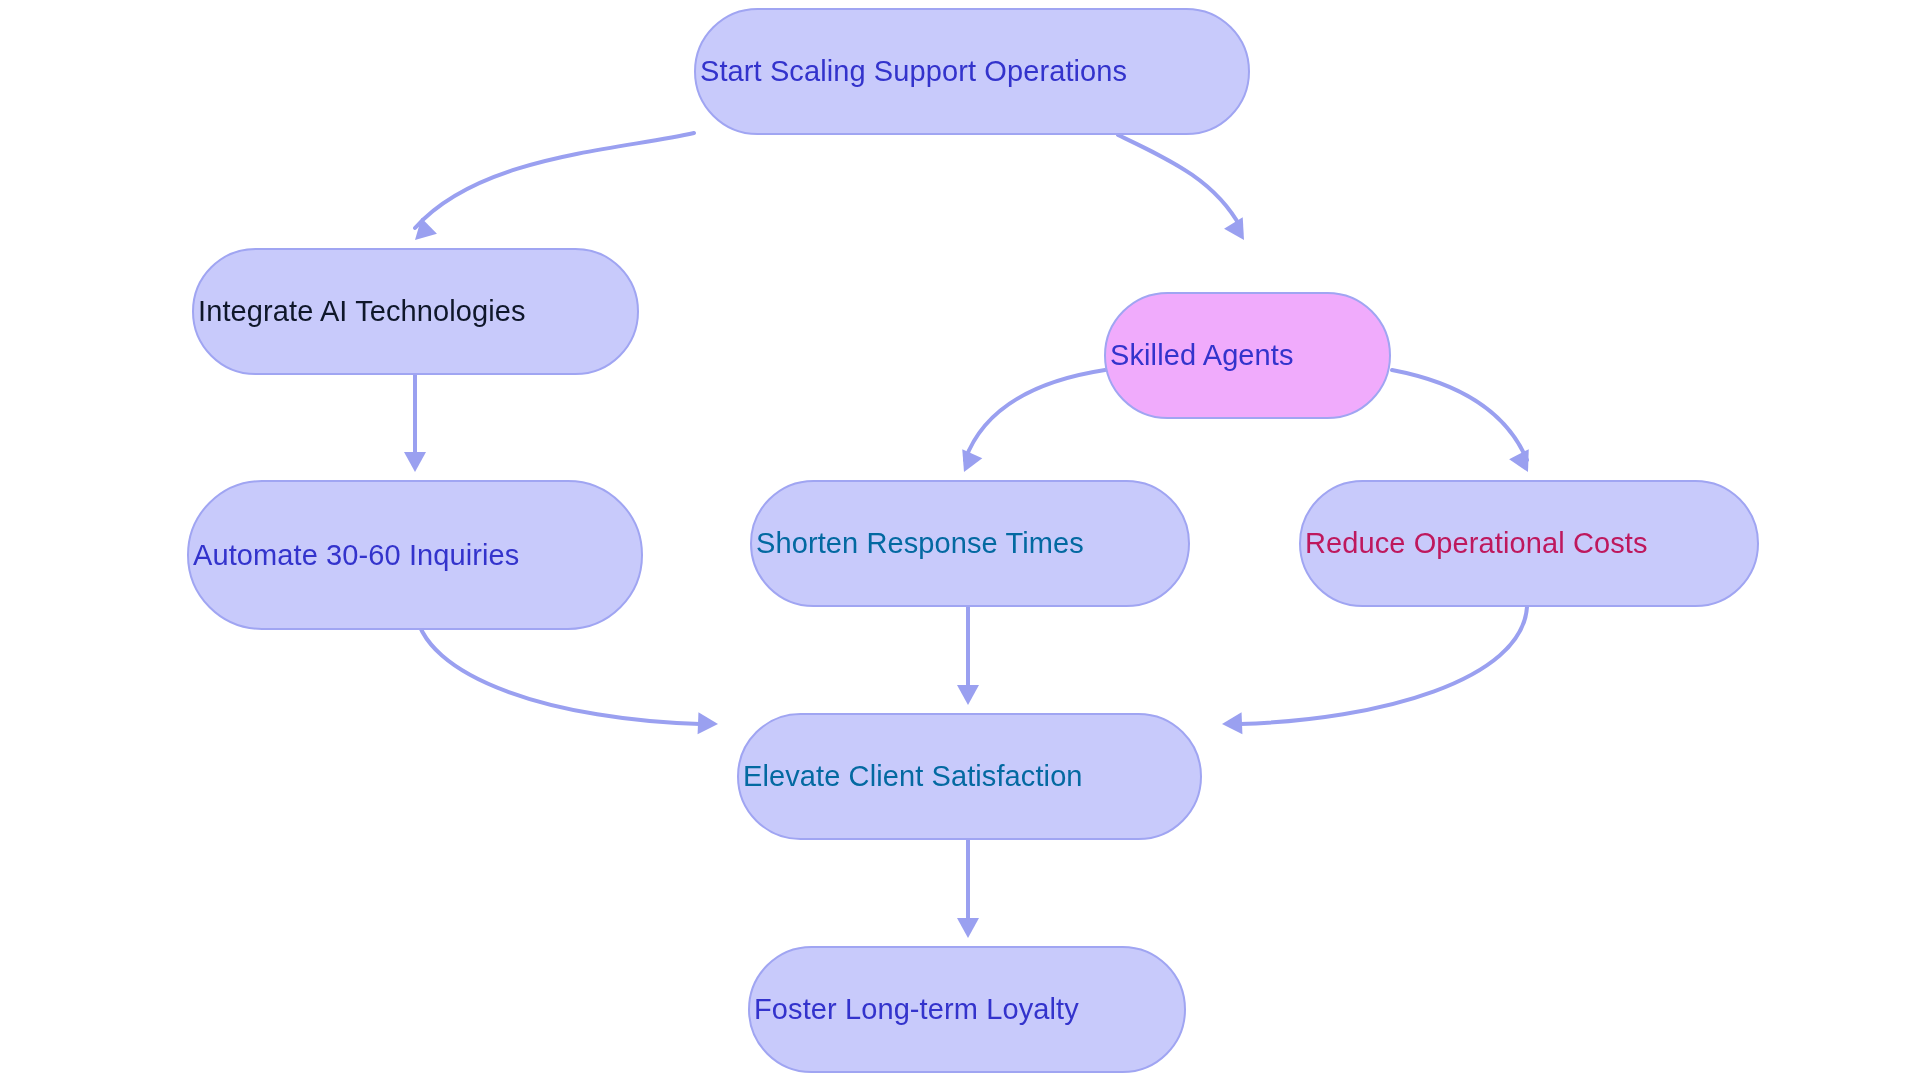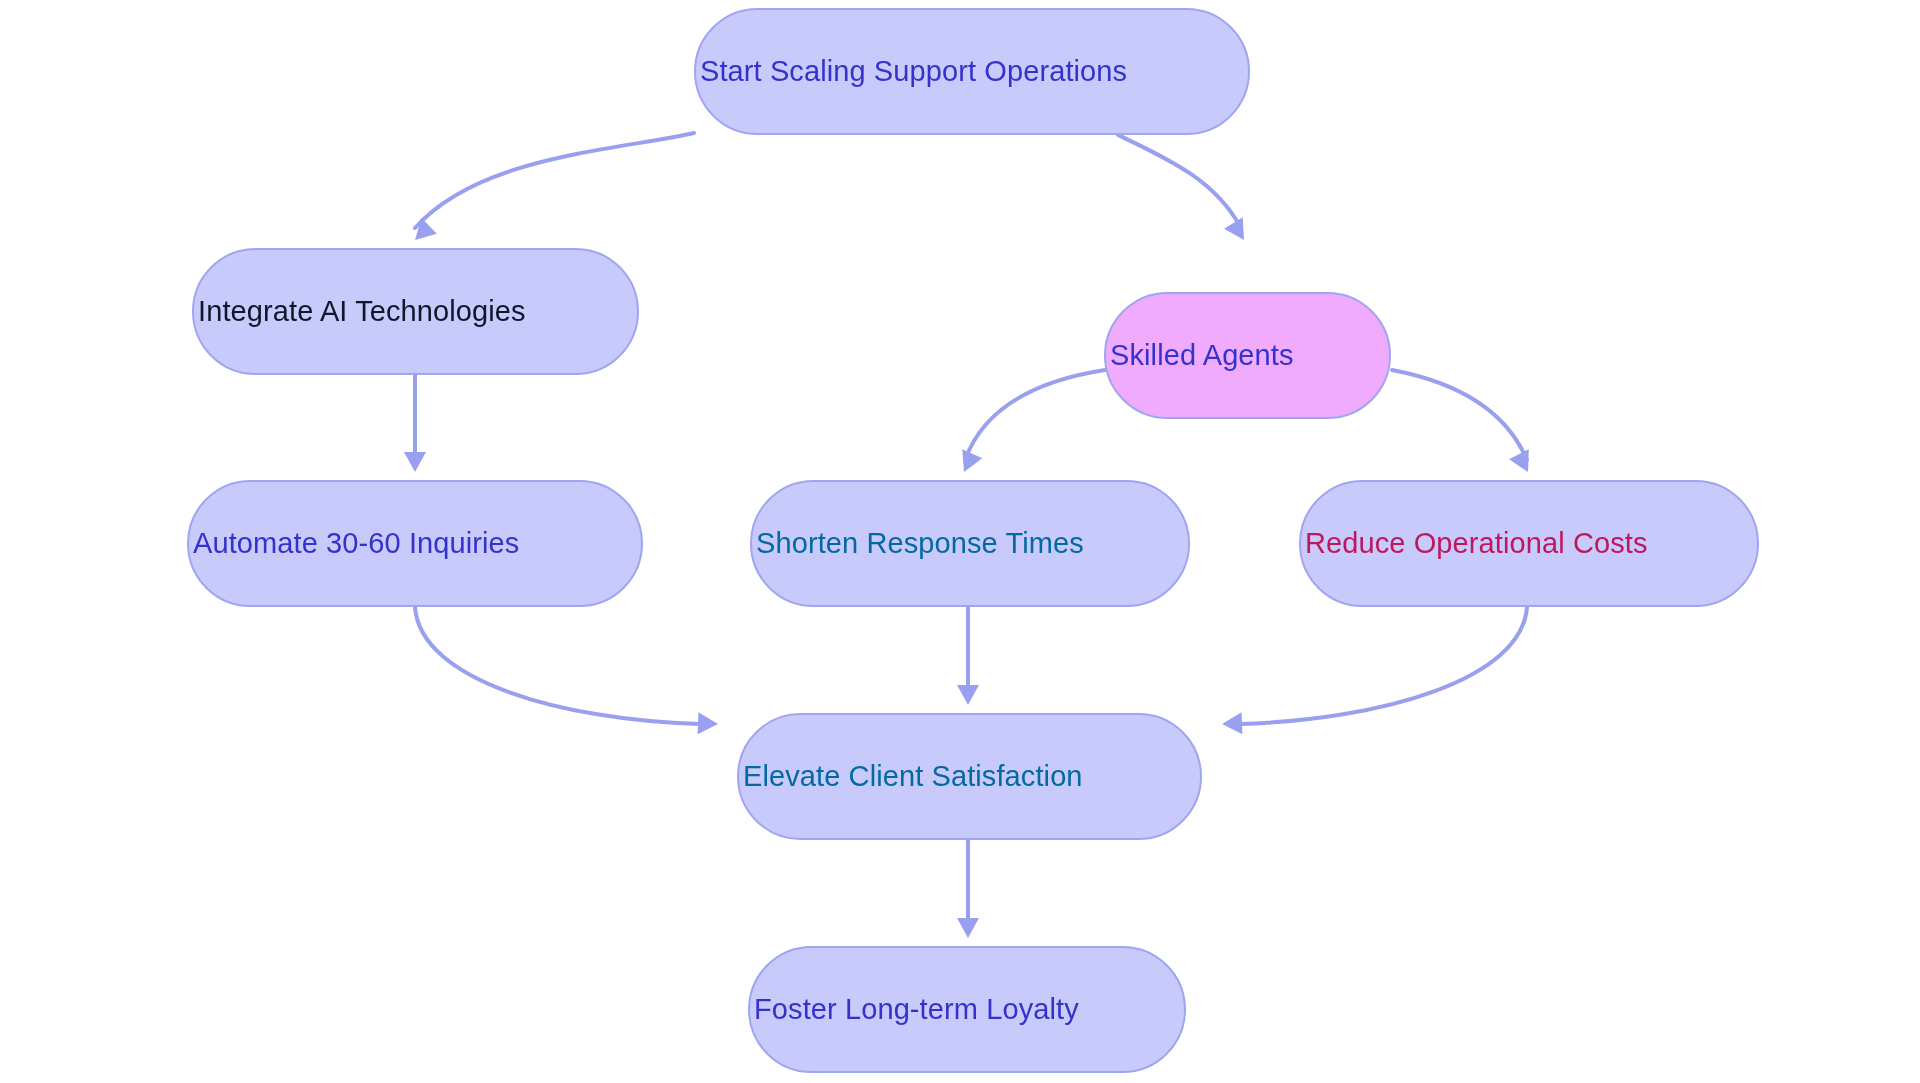--- a/index.html
+++ b/index.html
@@ -80,21 +80,21 @@
   </div>
 
   <div class="node" style="left: 192px; top: 248px; width: 447px; height: 127px; background: rgb(200, 202, 251); border-color: rgb(160, 165, 242); color: #0f172a;">
     <span class="node-label">Integrate AI Technologies</span>
   </div>
 
   <div class="node" style="left: 1104px; top: 248px; width: 287px; height: 127px; background: #f0abfc; border-color: rgb(160, 165, 242); color: rgb(51, 51, 204); margin-top: 44px;">
     <span class="node-label">Skilled Agents</span>
   </div>
 
-  <div class="node" style="left: 187px; top: 480px; width: 456px; height: 127px; background: rgb(200, 202, 251); border-color: rgb(160, 165, 242); color: rgb(51, 51, 204);">
+  <div class="node" style="left: 187px; top: 480px; width: 456px; height: 150px; background: rgb(200, 202, 251); border-color: rgb(160, 165, 242); color: rgb(51, 51, 204);">
     <span class="node-label">Automate 30-60 Inquiries</span>
   </div>
 
   <div class="node" style="left: 750px; top: 480px; width: 440px; height: 127px; background: rgb(200, 202, 251); border-color: rgb(160, 165, 242); color: #0369a1;">
     <span class="node-label">Shorten Response Times</span>
   </div>
 
   <div class="node" style="left: 1299px; top: 480px; width: 460px; height: 127px; background: rgb(200, 202, 251); border-color: rgb(160, 165, 242); color: #be185d;">
     <span class="node-label">Reduce Operational Costs</span>
   </div>

